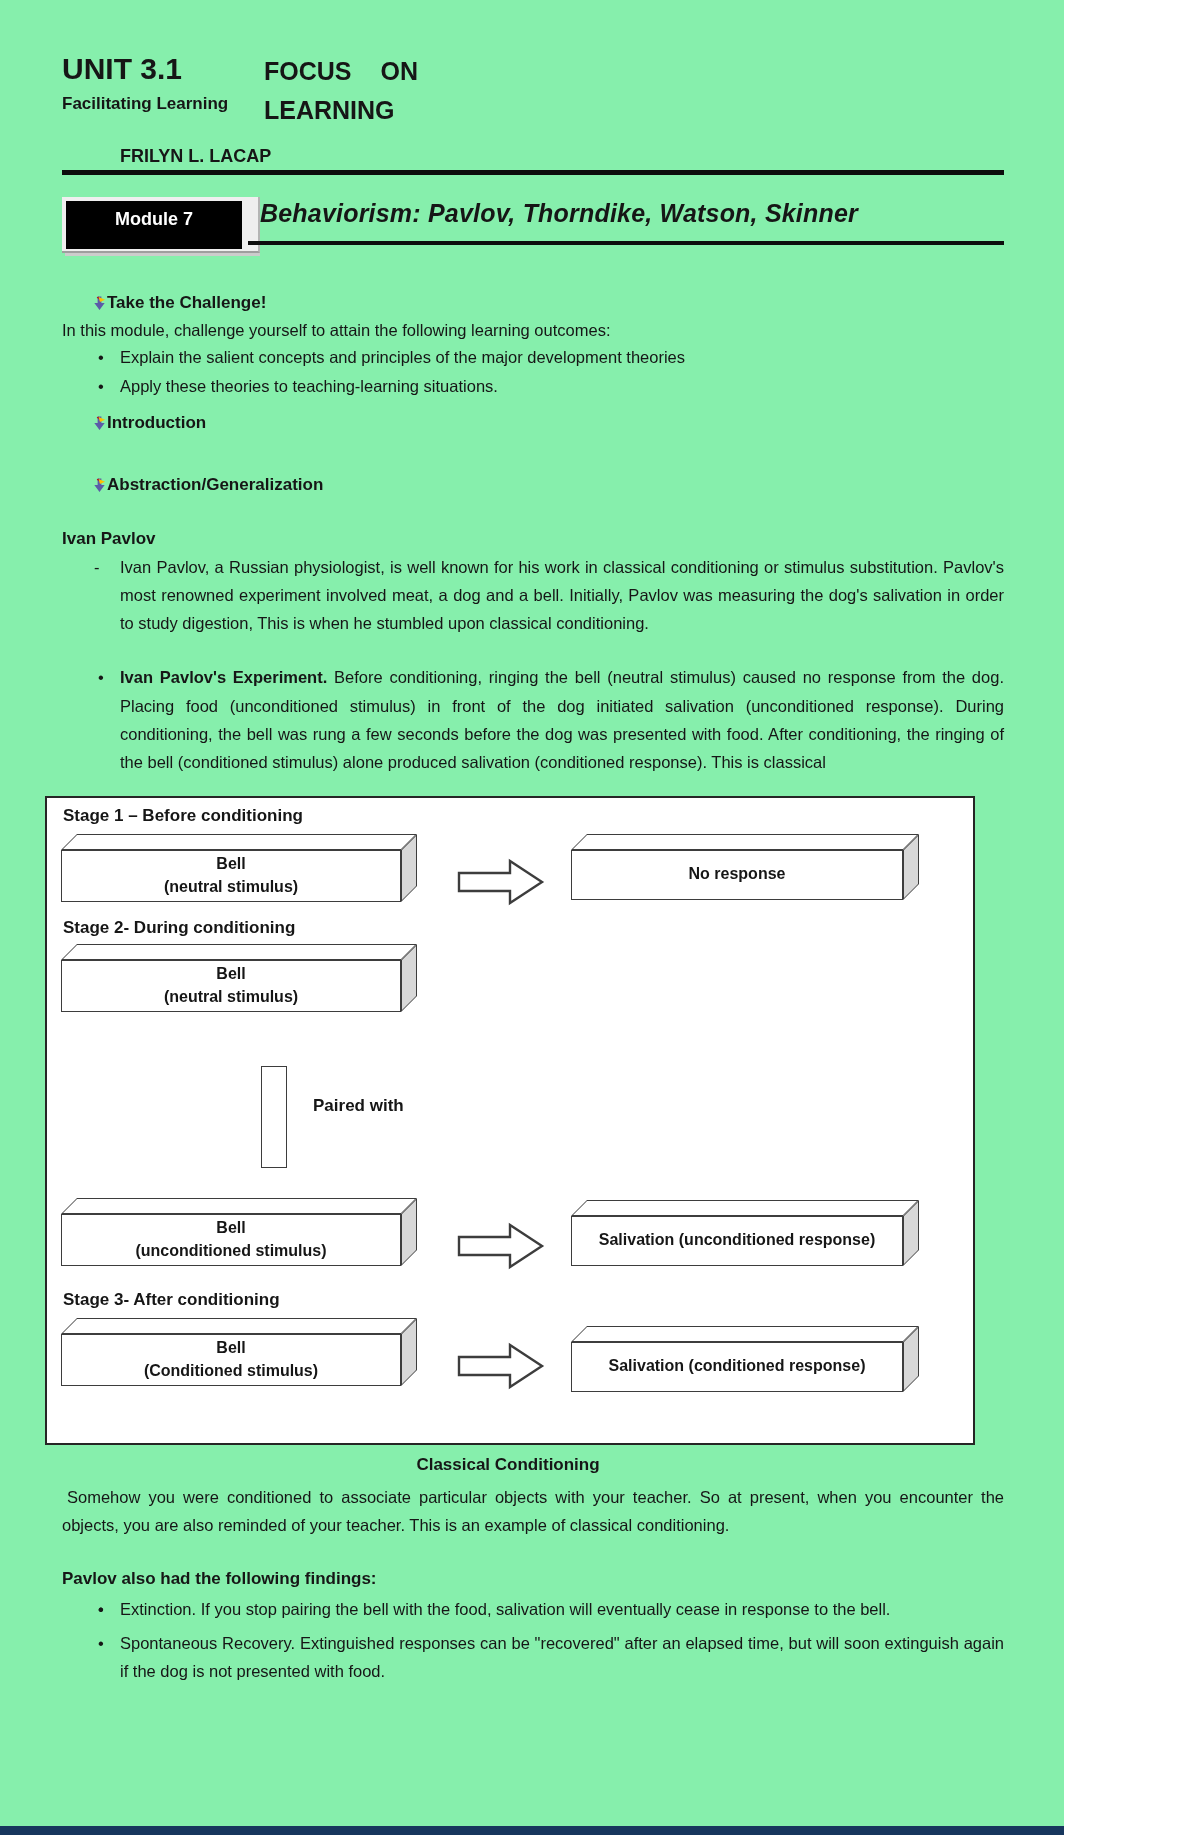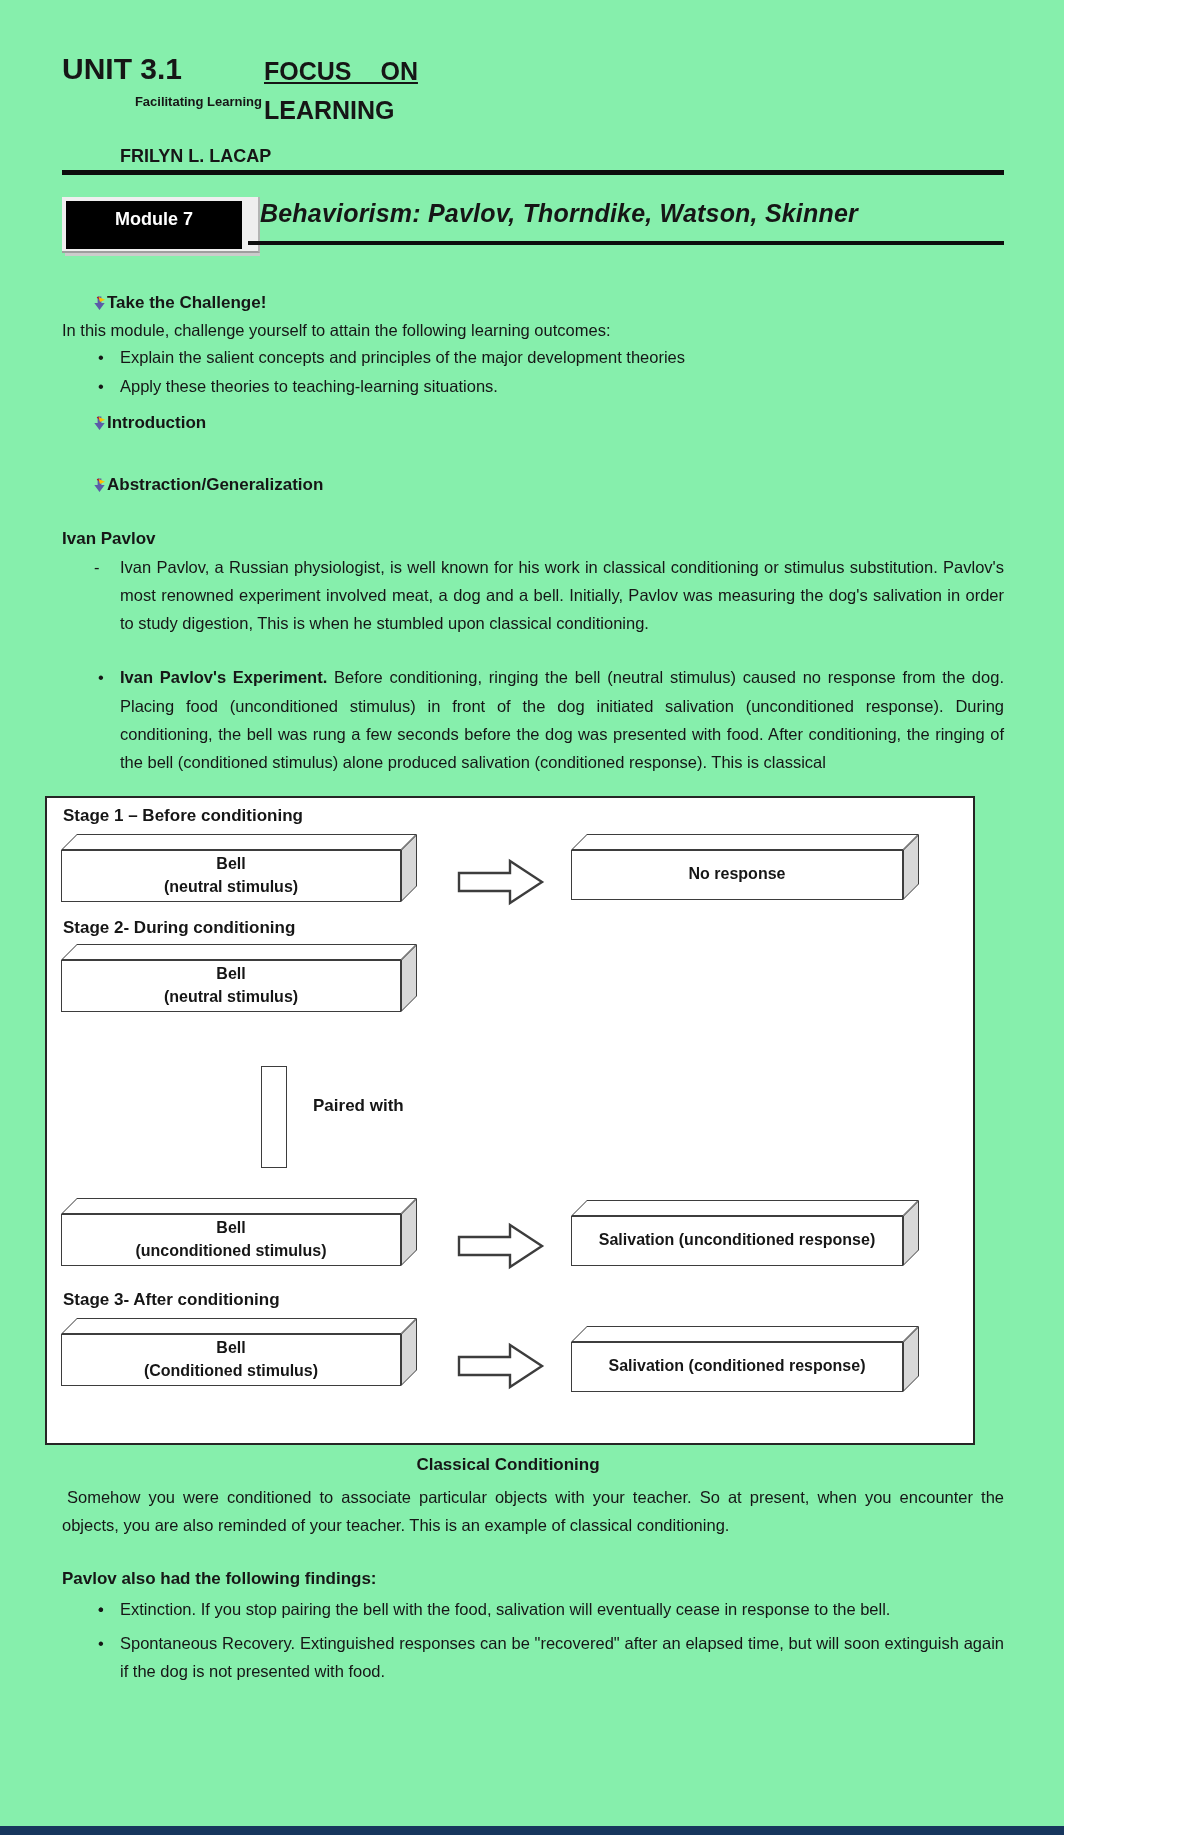--- a/index.html
+++ b/index.html
@@ -7,23 +7,23 @@
     position:relative; width:1064px; height:1835px; overflow:hidden;
     background:#86efac; color:#161616;
     font-family:"Liberation Sans", sans-serif;
   }
   .content { padding:0 60px 0 62px; }
 
   
   .header-grid { display:flex; padding-top:52px; }
   .unit-block { width:200px; }
   .unit-title { font-size:30px; font-weight:bold; letter-spacing:0; }
-  .unit-sub { font-size:13px; font-weight:bold; margin-top:8px;text-align:right; }
+  .unit-sub { font-size:17px; font-weight:bold; margin-top:8px; }
   .focus-block { margin-left:2px; font-size:25px; font-weight:bold; line-height:1.55; }
-  .focus-line1 { word-spacing:22px;text-decoration:underline; }
+  .focus-line1 { word-spacing:22px; }
   .author { margin-top:16px; margin-left:58px; font-weight:bold; font-size:18px; }
   .rule-top { height:5px; background:#0d0d0d; margin-top:3px; }
 
   
   .module-row { position:relative; height:72px; margin-top:22px; }
   .module-frame {
     position:absolute; left:0; top:0; width:186px; height:46px;
     background:#efefef; padding:4px 6px 4px 4px;
     border-right:2px solid #b5b5b5; border-bottom:2px solid #9e9e9e;
   }

